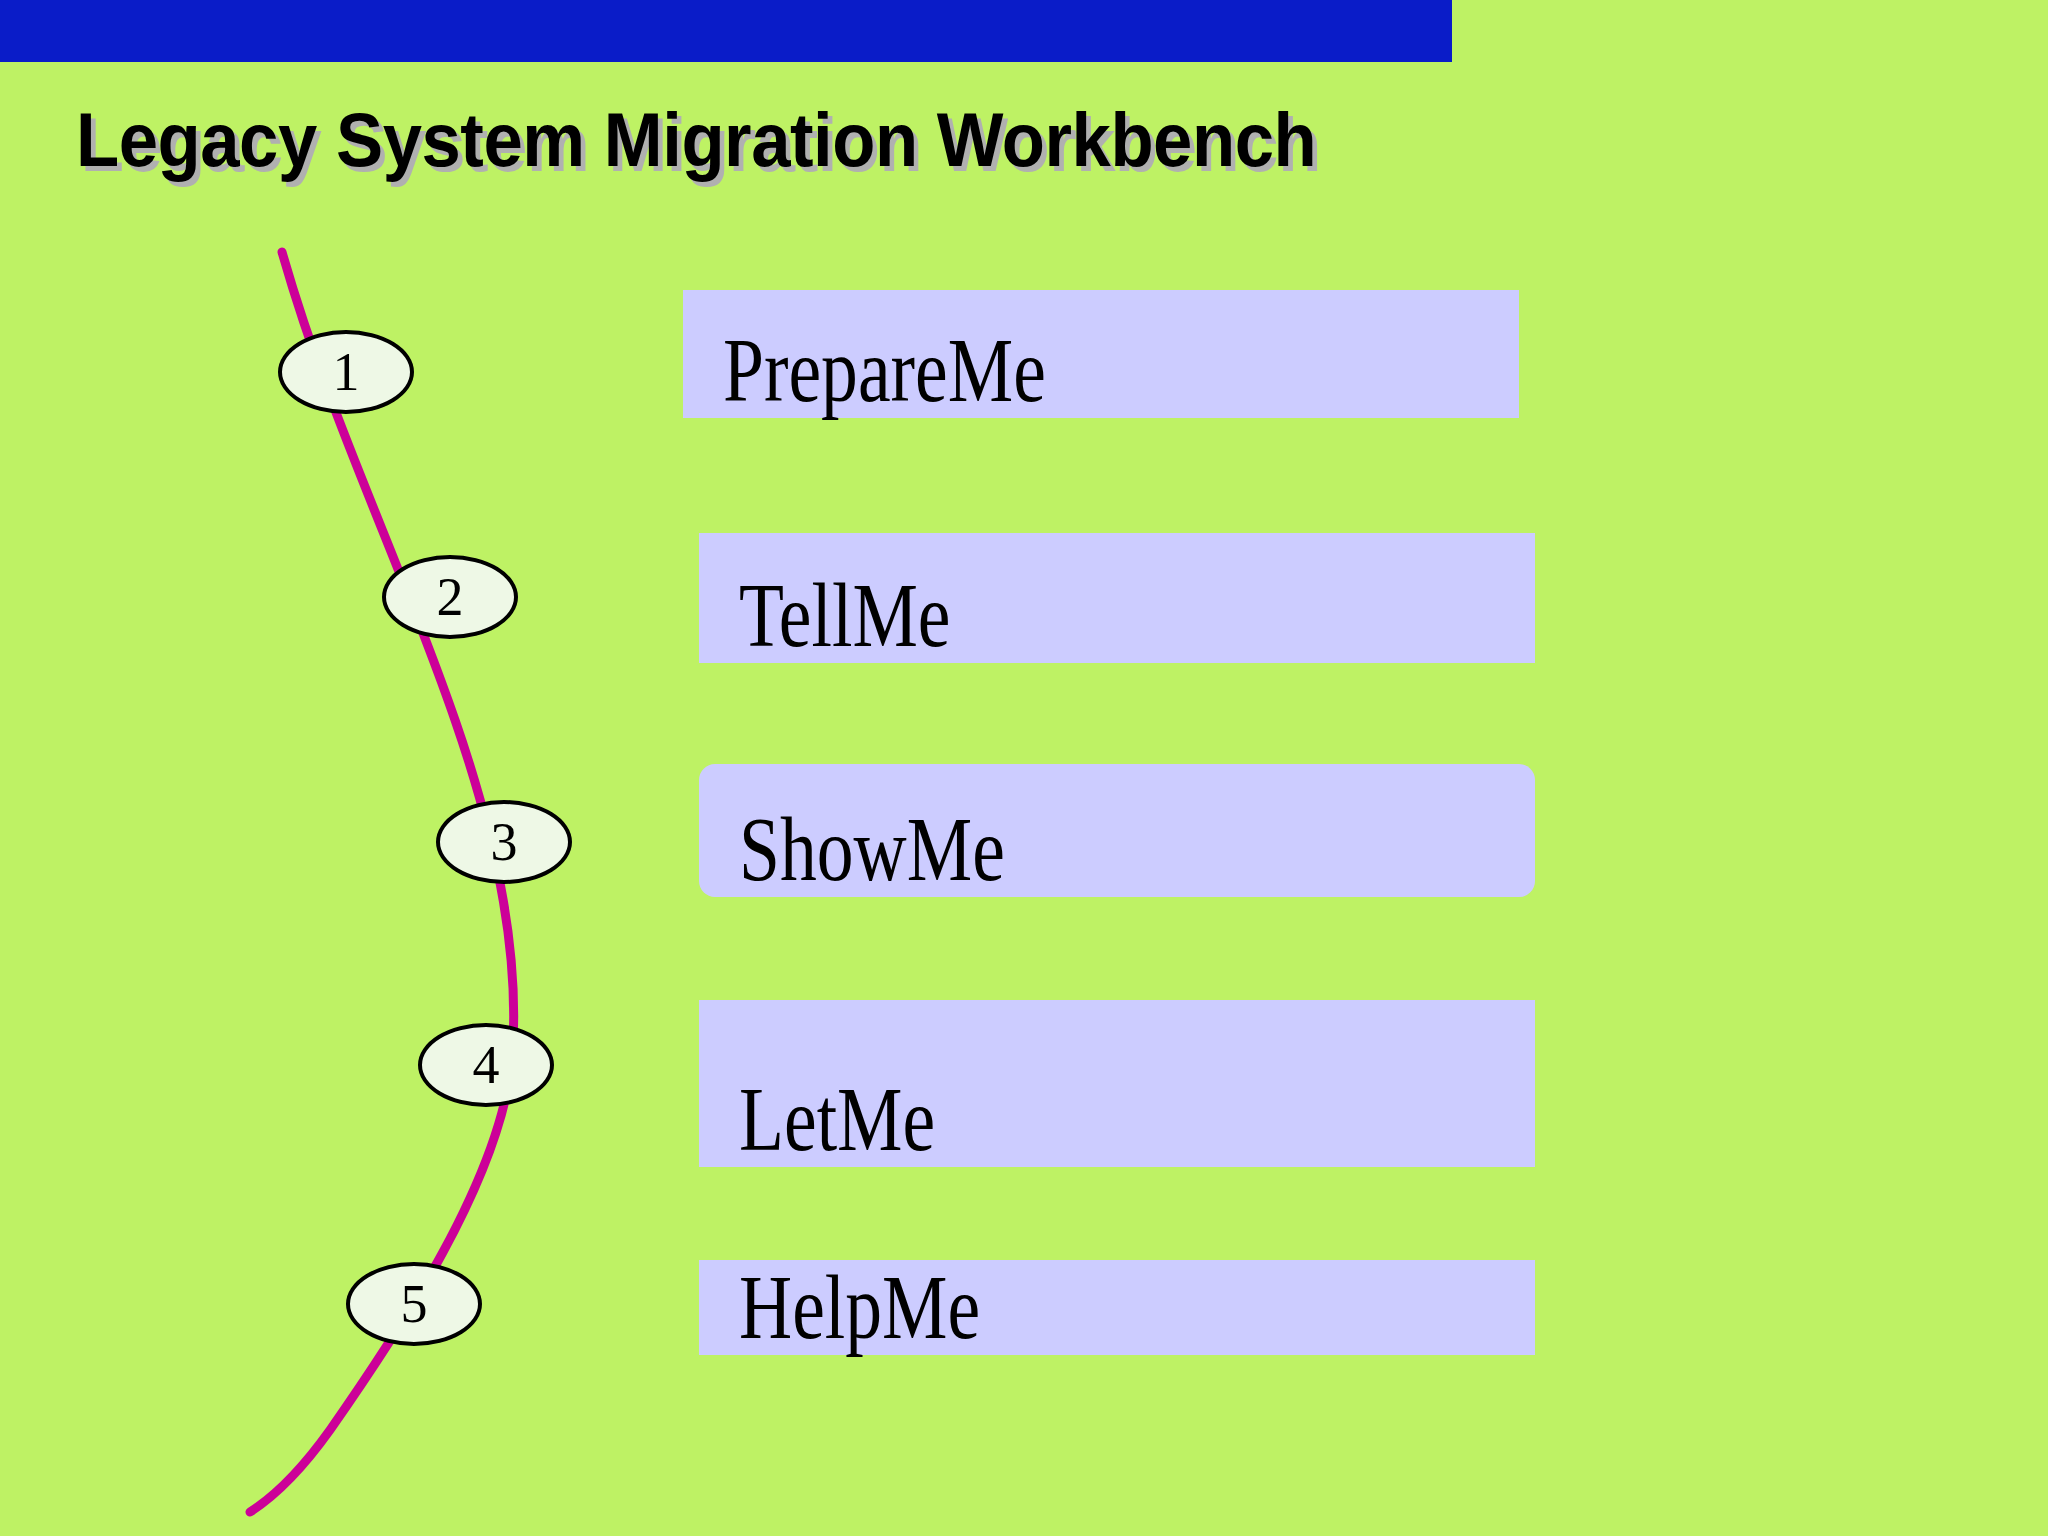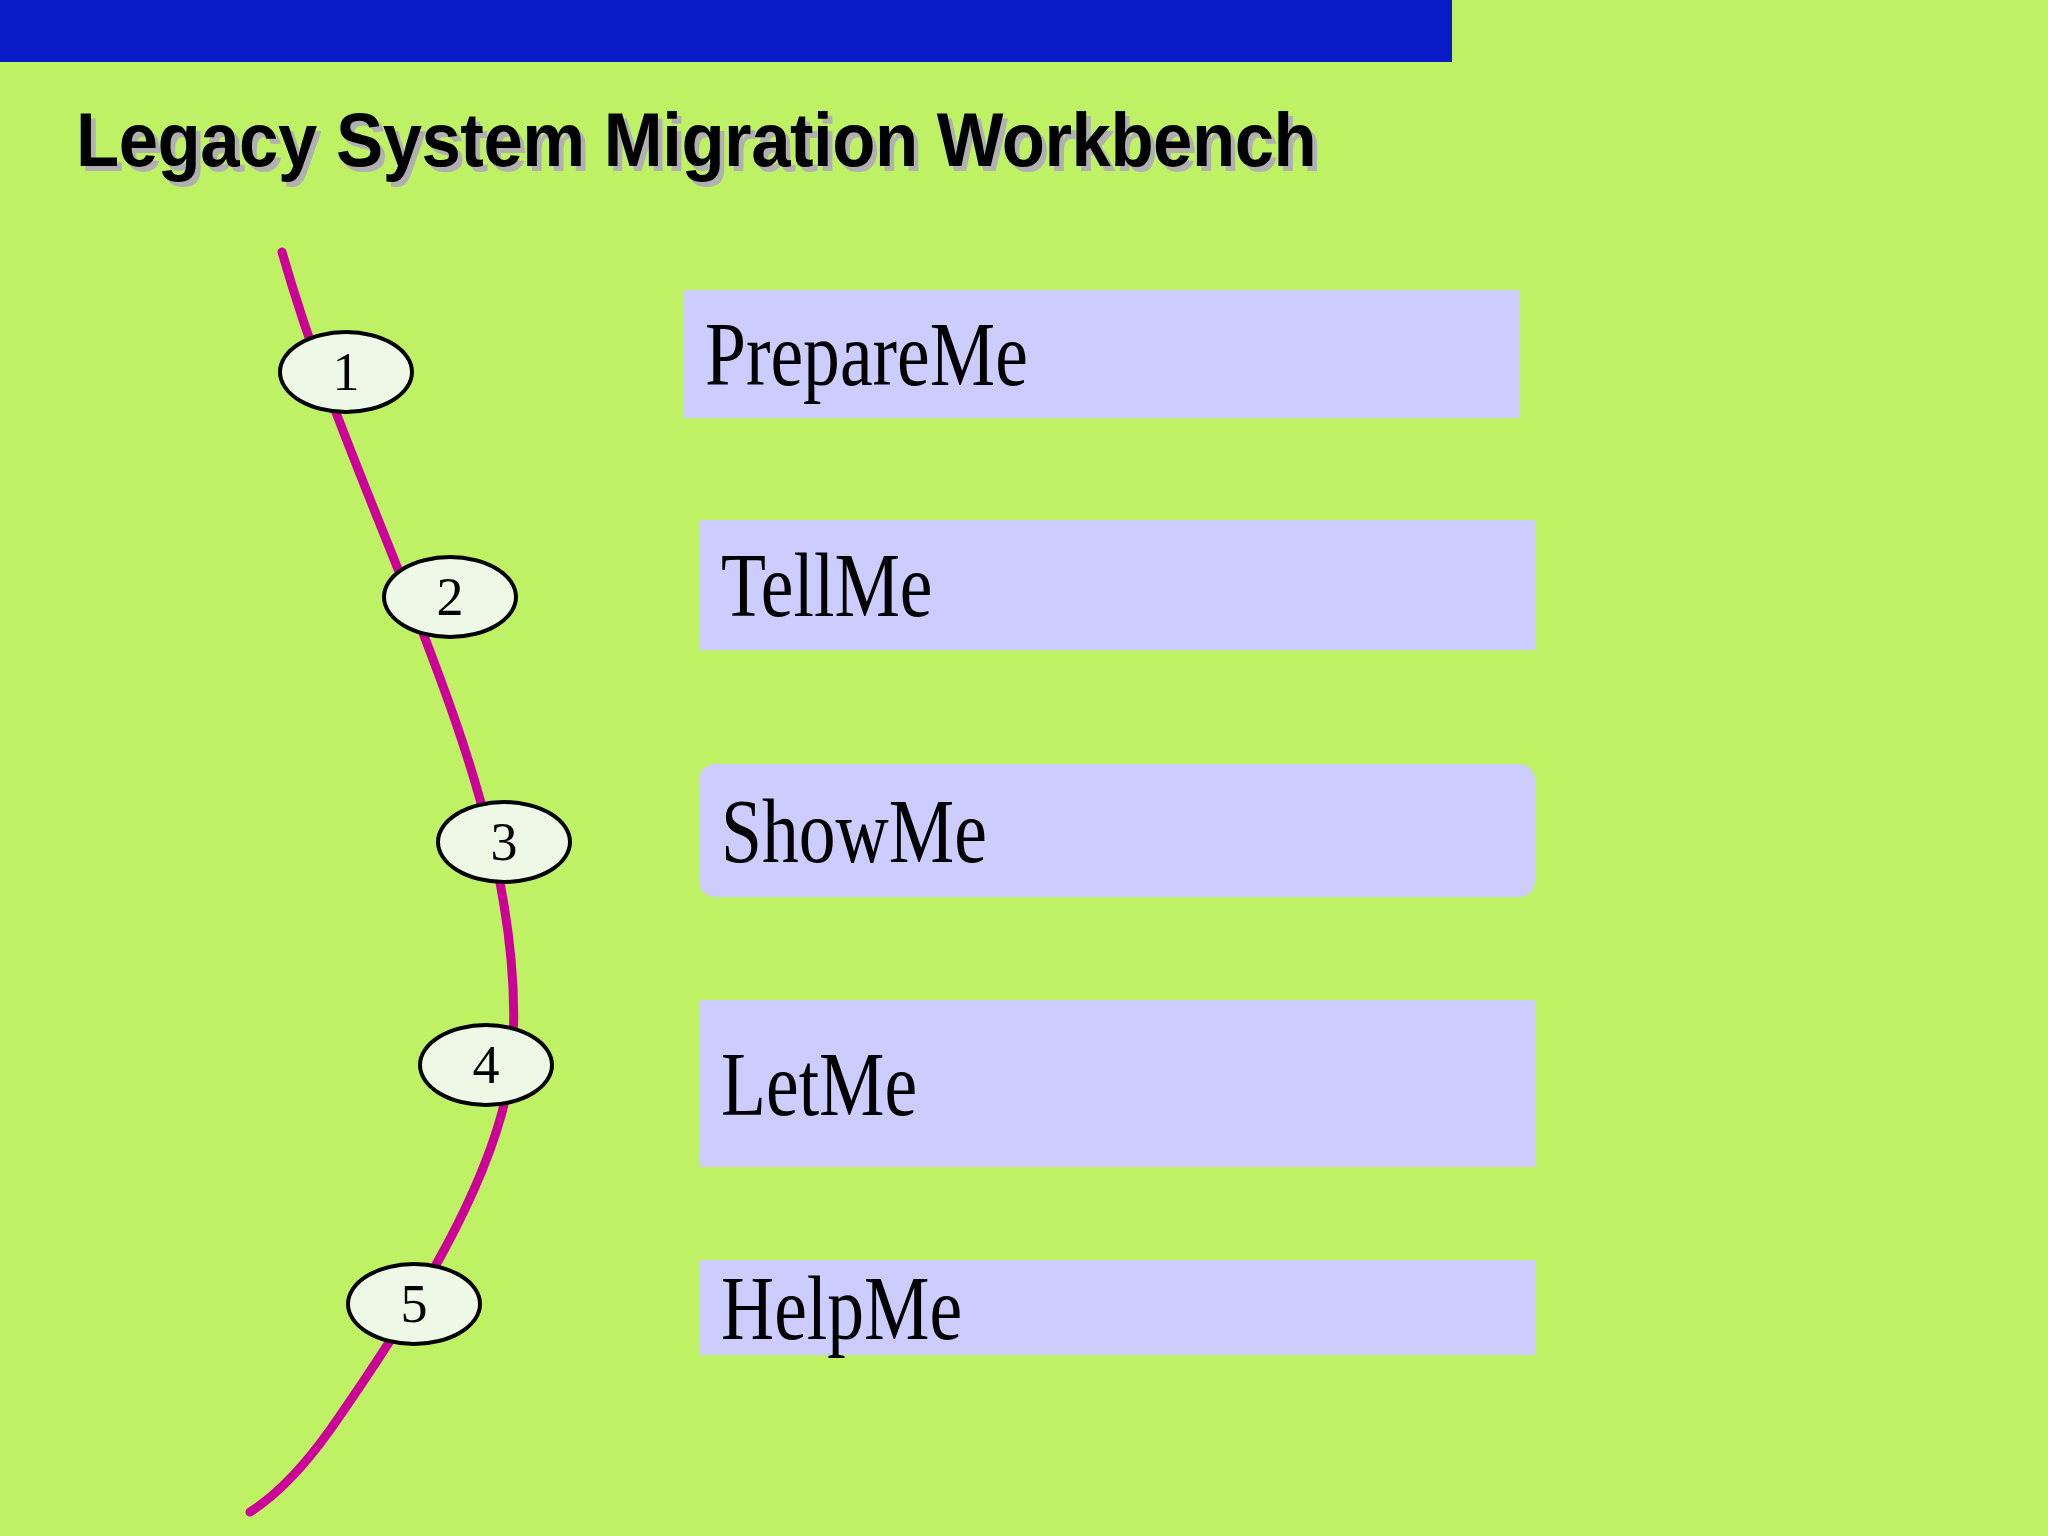--- a/index.html
+++ b/index.html
@@ -73,35 +73,35 @@
   #step-node-2 { left: 382px; top: 555px; }
   #step-node-3 { left: 436px; top: 800px; }
   #step-node-4 { left: 418px; top: 1023px; }
   #step-node-5 { left: 346px; top: 1262px; }
 
   
   .phase-box {
     position: absolute;
     background: #ccccff;
     display: flex;
-    align-items: center;
+    align-items: flex-end;
     box-sizing: border-box;
-    padding-left: 22px;
+    padding-left: 40px;
   }
   .phase-label {
     font-family: "Liberation Serif", "DejaVu Serif", serif;
     font-size: 92px;
     line-height: 96px;
     color: #000000;
     white-space: nowrap;
     transform: scaleX(0.80);
     transform-origin: left center;
   }
   #phase-box-1 { left: 683px; top: 290px;  width: 836px; height: 128px; }
-  #phase-box-2 { left: 699px; top: 520px;  width: 836px; height: 130px; }
+  #phase-box-2 { left: 699px; top: 533px;  width: 836px; height: 130px; }
   #phase-box-3 { left: 699px; top: 764px;  width: 836px; height: 133px; border-radius: 16px; }
   #phase-box-4 { left: 699px; top: 1000px; width: 836px; height: 167px; }
   #phase-box-5 { left: 699px; top: 1260px; width: 836px; height: 95px; }
 </style>
 </head>
 <body>
 
 <div id="slide">
 
   <div id="header-bar"></div>

